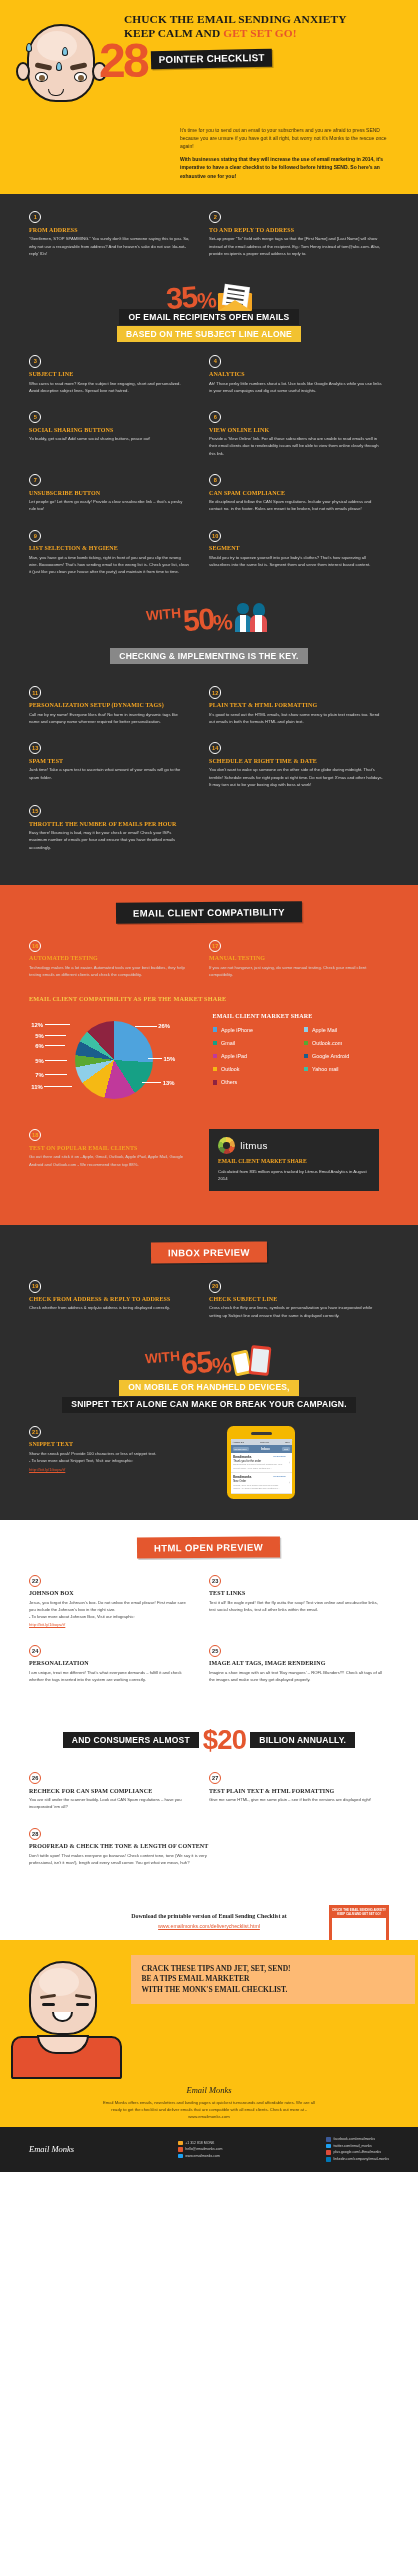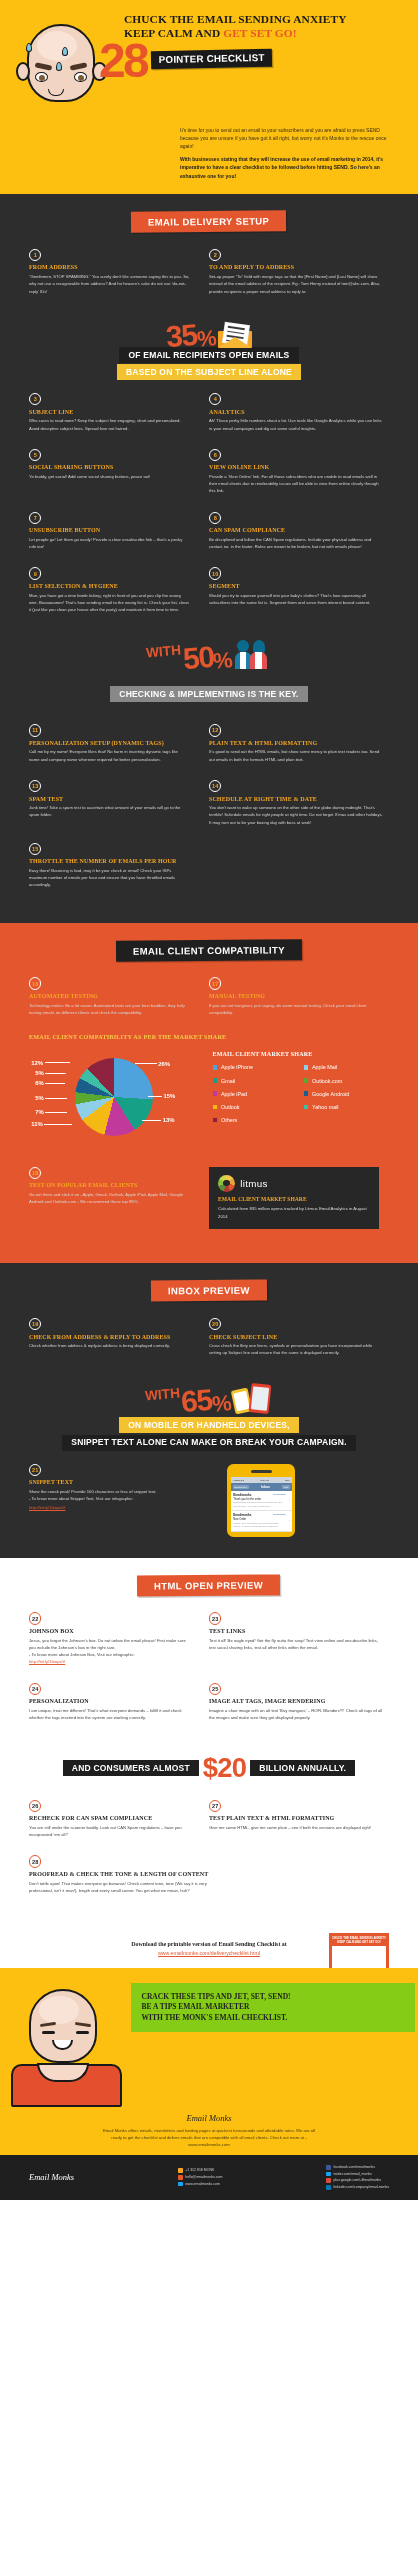--- a/index.html
+++ b/index.html
@@ -184,21 +184,21 @@
 
   
   .cta { background:#fdc010; padding:14.4px 0 6.5px; position:relative; min-height:150px;}
   .cta-inner { display:flex; align-items:flex-start; }
   .cta-monk { width:131px; flex:0 0 131px; height:124px; position:relative; }
   .monk2-head{ position:absolute; left:29px; top:6.5px; width:68px; height:74px; background:#f2d4c2;
     border:2px solid #1a1a1a; border-radius:34px 34px 29px 29px;}
   .monk2-head:after{ content:""; position:absolute; left:7.8px; top:5.2px; width:40px; height:27.4px; background:#f8e3d6; border-radius:50%;}
   .m2-brow{ position:absolute; width:15.7px; height:3.3px; background:#4a3526; border-radius:2.6px; top:38px;}
   .m2-brow.l{ left:11.8px; transform:rotate(-8deg);} .m2-brow.r{ right:11.8px; transform:rotate(8deg);}
-  .cta-box { flex:1; background:#84cc16; color:#1f1f1f; padding:9.1px 10.5px; margin-right:3px;
+  .cta-box { flex:1; background:#fdba74; color:#1f1f1f; padding:9.1px 10.5px; margin-right:3px;
     font-family:"Liberation Serif", serif; font-weight:bold; font-size:7.5px; line-height:1.4; }
 
   .monk-sign { text-align:center; font-family:"Liberation Serif", serif; font-style:italic;
     font-size:8.5px; color:#1f1f1f; padding-top:6.5px;}
   .monk-blurb { max-width:216px; margin:3.9px auto 0; font-size:4.2px; line-height:1.7; color:#4a3a10; text-align:center;}
 
   
   .footer { background:#1f1f1f; padding:9.1px 29px; display:flex; align-items:center; justify-content:space-between; }
   .brand { font-family:"Liberation Serif", serif; font-style:italic; font-size:8.5px; color:#fff; }
   .foot-col { font-size:3.5px; line-height:1.9; color:#d0d0d0;}
@@ -238,23 +238,20 @@
           <div class="big28">28</div>
           <div class="pointer-badge">POINTER CHECKLIST</div>
         </div>
         <p class="hero-p">It's time for you to send out an email to your subscribers and you are afraid to press SEND because you are unsure if you have got it all right, but worry not it's Monks to the rescue once again!</p>
         <p class="hero-p bold">With businesses stating that they will increase the use of email marketing in 2014, it's imperative to have a clear checklist to be followed before hitting SEND. So here's an exhaustive one for you!</p>
       </div>
     </div>
   </section>
 
   <section class="sec sec-dark">
-    <div class="ribbon-wrap">
-      <span class="ribbon orange">EMAIL DELIVERY SETUP</span>
-    </div>
 
     <div class="grid">
       <div class="cell">
         <div class="num">1</div>
         <div class="c-title">FROM ADDRESS</div>
         <div class="c-body">"Gentlemen, STOP SPAMMING." You surely don't like someone saying this to you. So, why not use a recognizable from address? And for heaven's sake do not use 'do-not-reply' IDs!</div>
       </div>
       <div class="cell">
         <div class="num">2</div>
         <div class="c-title">TO AND REPLY TO ADDRESS</div>
@@ -566,21 +563,21 @@
         <div class="c-body">I am unique, treat me different! That's what everyone demands – fulfill it and check whether the tags inserted into the system are working correctly.</div>
       </div>
       <div class="cell">
         <div class="num">25</div>
         <div class="c-title">IMAGE ALT TAGS, IMAGE RENDERING</div>
         <div class="c-body">Imagine a shoe image with an alt text 'Buy mangoes' – ROFL Blunders!!!! Check alt tags of all the images and make sure they get displayed properly.</div>
       </div>
     </div>
 
     <div class="spam-stat">
-      <div class="money-row" style="margin-top:2px;">
+      <div class="money-row" style="margin-top:12px;">
         <span class="band dark">AND CONSUMERS ALMOST</span>
         <span class="dollar" style="color:#e4572e; margin:0 3.9px;">$20</span>
         <span class="band dark">BILLION ANNUALLY.</span>
       </div>
     </div>
 
     <div class="grid" style="margin-top:9.1px">
       <div class="cell">
         <div class="num">26</div>
         <div class="c-title">RECHECK FOR CAN SPAM COMPLIANCE</div>

